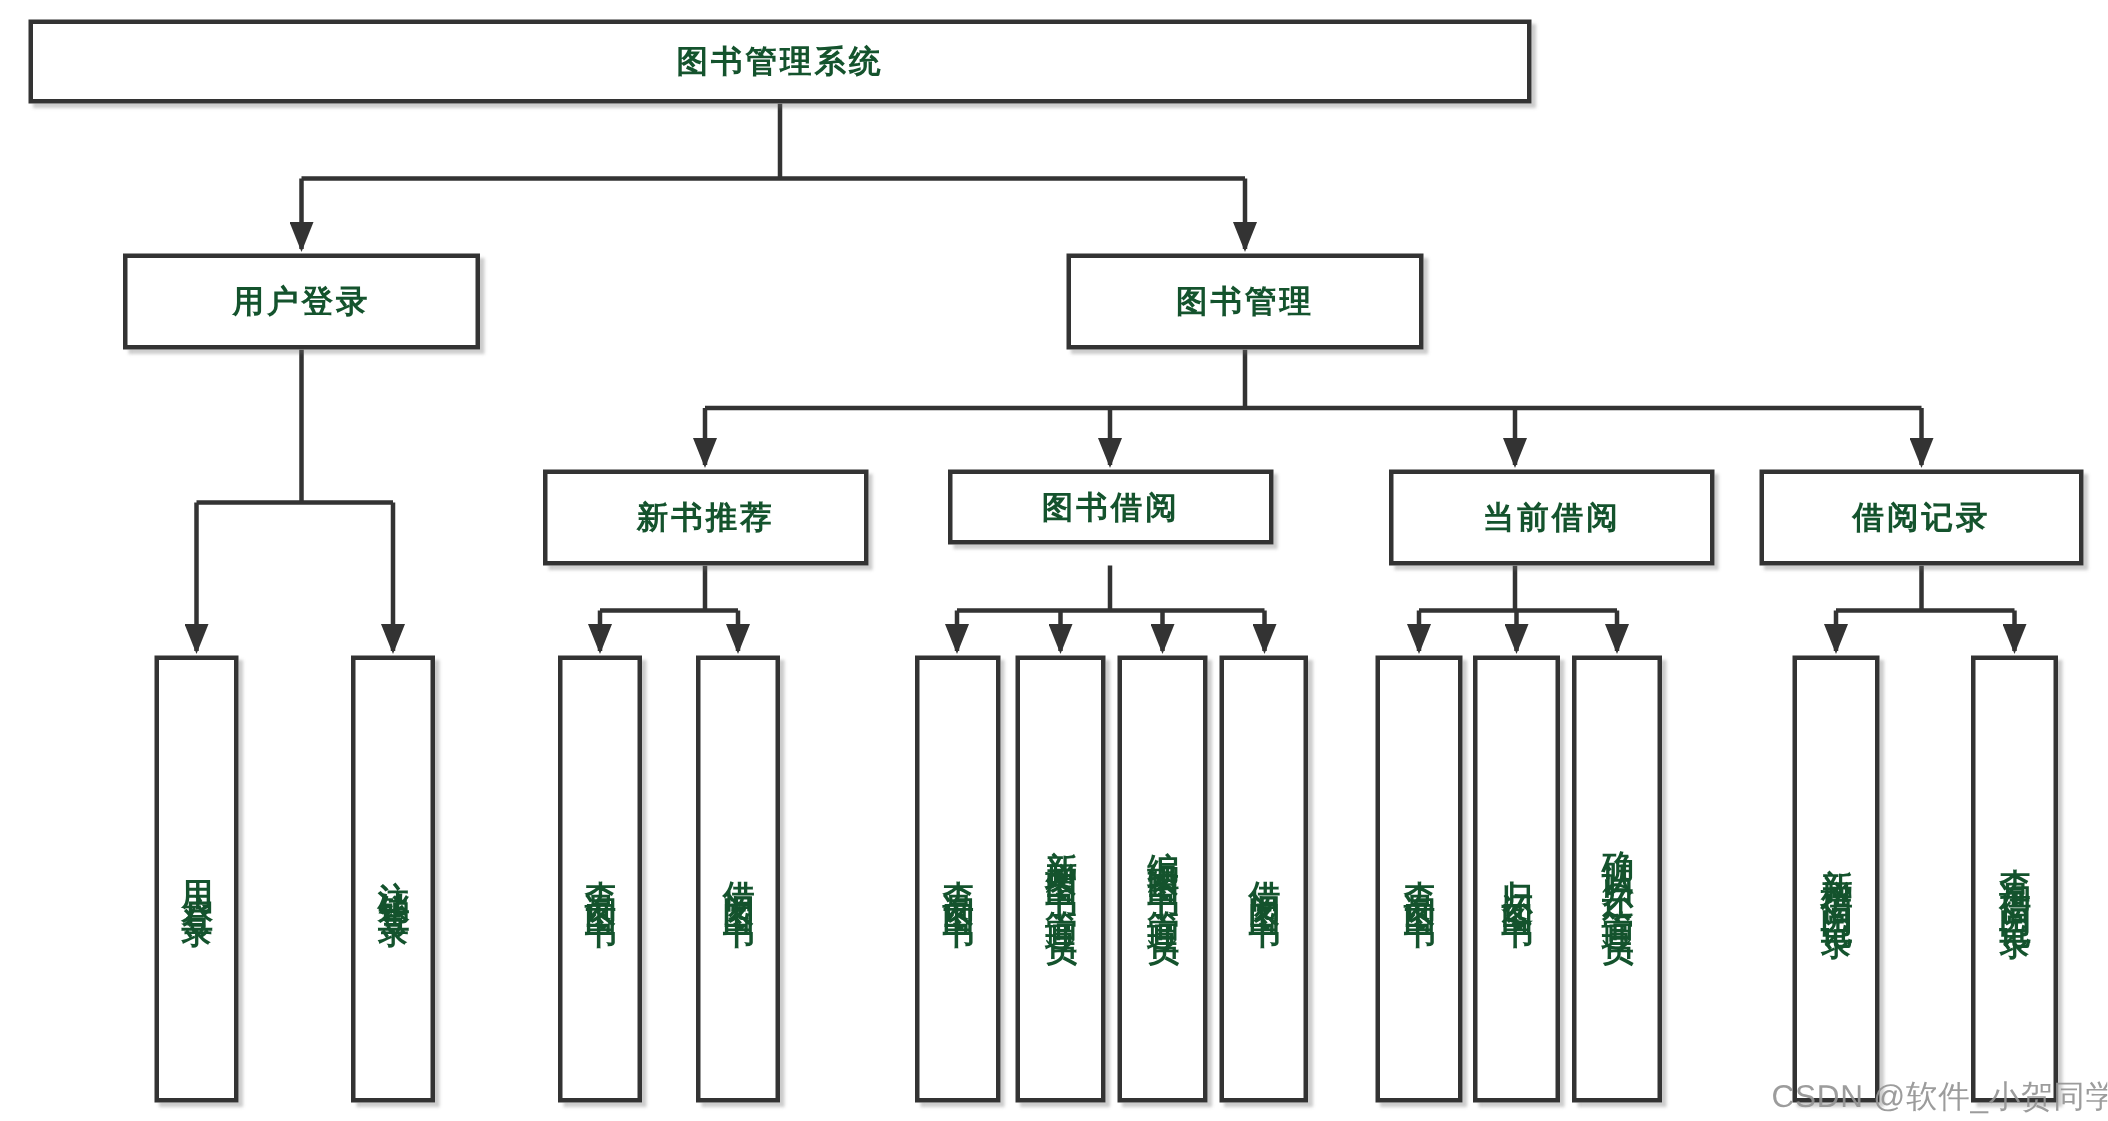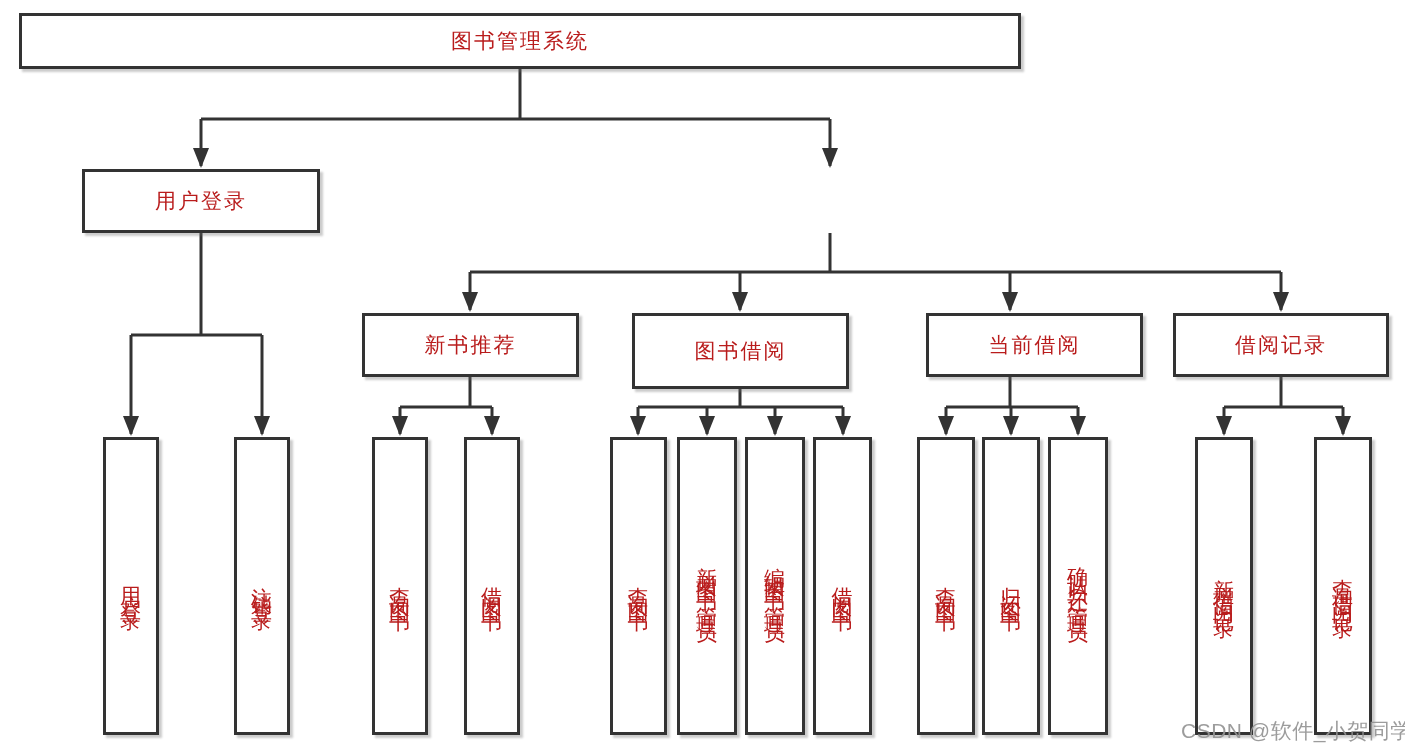--- a/index.html
+++ b/index.html
@@ -19,22 +19,23 @@
   }
   .node {
     position: absolute;
     box-sizing: border-box;
     border: 3px solid #333333;
     background: #ffffff;
     box-shadow: 3px 3px 2px rgba(110,110,110,0.35);
     display: flex;
     align-items: center;
     justify-content: center;
-    color: #b91c1c;
+    color: #14532d;
     z-index: 2;
+    font-weight: bold;
   }
   .hnode { font-size: 21px; letter-spacing: 2px; }
   .vnode { font-size: 21px; }
   .vnode .vtext {
     writing-mode: vertical-rl;
     text-orientation: mixed;
     letter-spacing: 8px;
     line-height: 1;
     white-space: nowrap;
   }
@@ -113,25 +114,28 @@
     </g>
   </svg>
 
   <div class="node hnode" style="left:19px; top:13px; width:1002px; height:56px;">
     <span class="htext">图书管理系统</span>
   </div>
 
   <div class="node hnode" style="left:82px; top:169px; width:238px; height:64px;">
     <span class="htext">用户登录</span>
   </div>
+  <div class="node hnode" style="left:711px; top:169px; width:238px; height:64px;">
+    <span class="htext">图书管理</span>
+  </div>
 
   <div class="node hnode" style="left:362px; top:313px; width:217px; height:64px;">
     <span class="htext">新书推荐</span>
   </div>
-  <div class="node hnode" style="left:632px; top:313px; width:217px; height:76px;">
+  <div class="node hnode" style="left:632px; top:313px; width:217px; height:50px;">
     <span class="htext">图书借阅</span>
   </div>
   <div class="node hnode" style="left:902px; top:313px; width:217px; height:64px;margin-left:24px;">
     <span class="htext">当前借阅</span>
   </div>
   <div class="node hnode" style="left:1173px; top:313px; width:216px; height:64px;">
     <span class="htext">借阅记录</span>
   </div>
 
   <div class="node vnode" style="left:103px; top:437px; width:56px; height:298px;">

